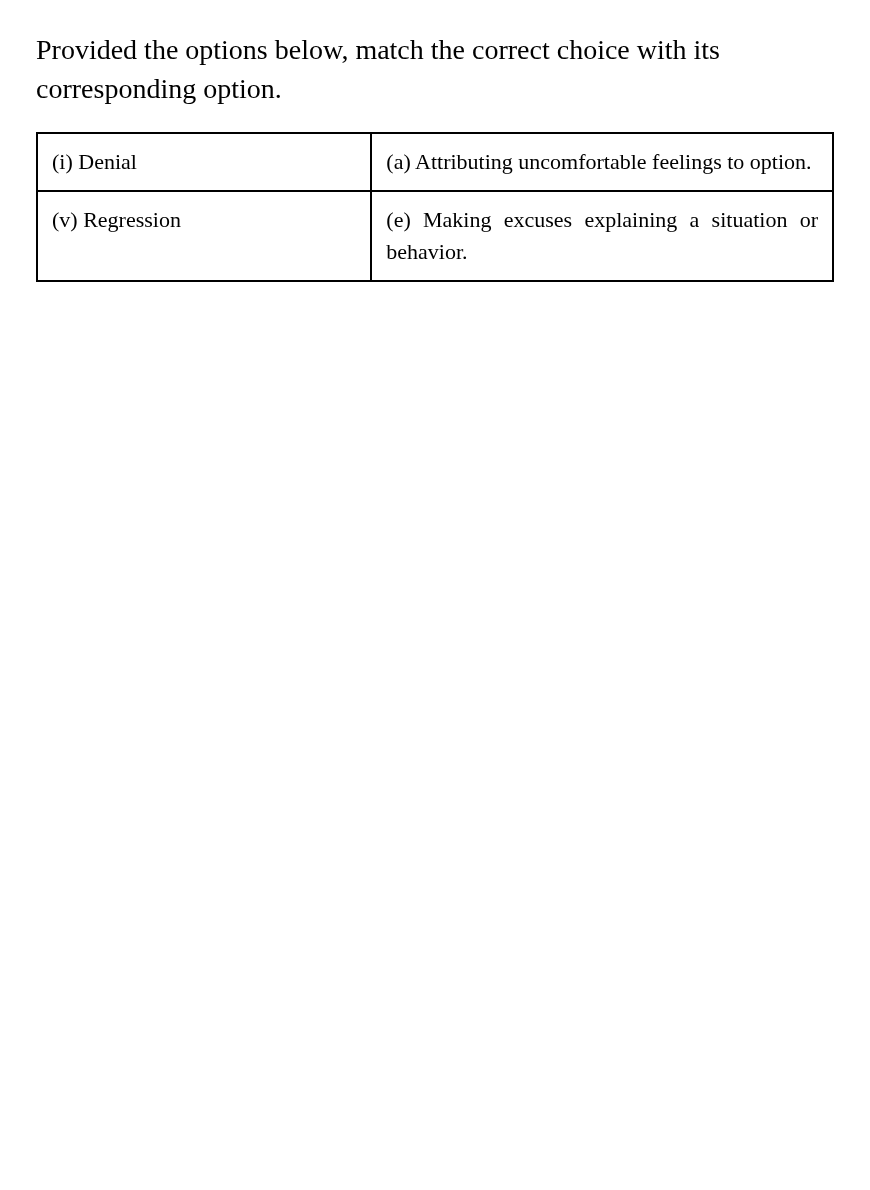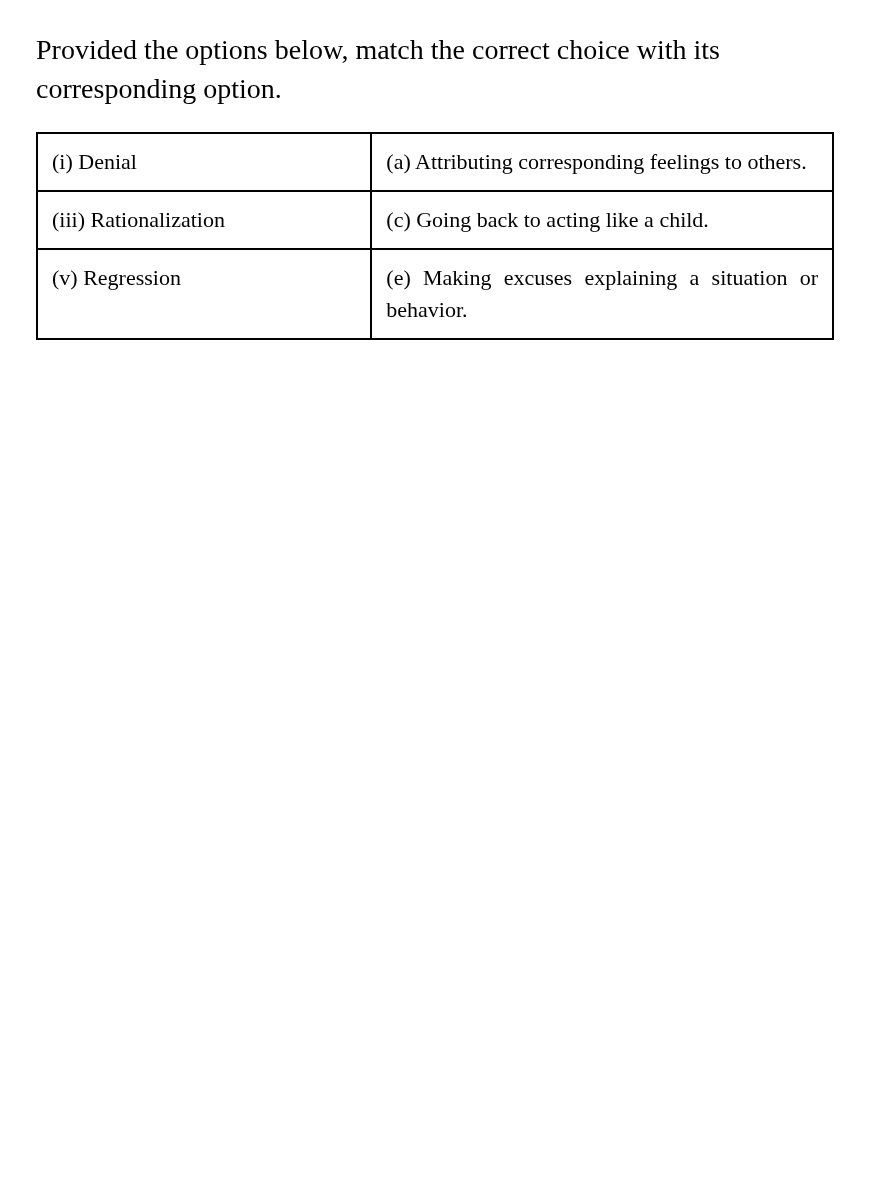--- a/index.html
+++ b/index.html
@@ -48,24 +48,20 @@
   </style>
 </head>
 <body>
 
 <p class="instruction">Provided the options below, match the correct choice with its corresponding option.</p>
 
 <table>
   <tbody id="table-body">
       <tr>
         <td class="left-col">(i) Denial</td>
-        <td class="right-col">(a)       Attributing corresponding feelings to others.</td>
-      </tr>
-      <tr>
-        <td class="left-col">(iii) Rationalization</td>
-        <td class="right-col">(c)  Going  back  to acting like a child.</td>
+        <td class="right-col">(a)       Attributing uncomfortable feelings to option.</td>
       </tr>
       <tr>
         <td class="left-col">(v) Regression</td>
         <td class="right-col">(e)  Making  excuses explaining           a situation            or behavior.</td>
       </tr>
     </tbody>
 </table>
 
 </body></html>

